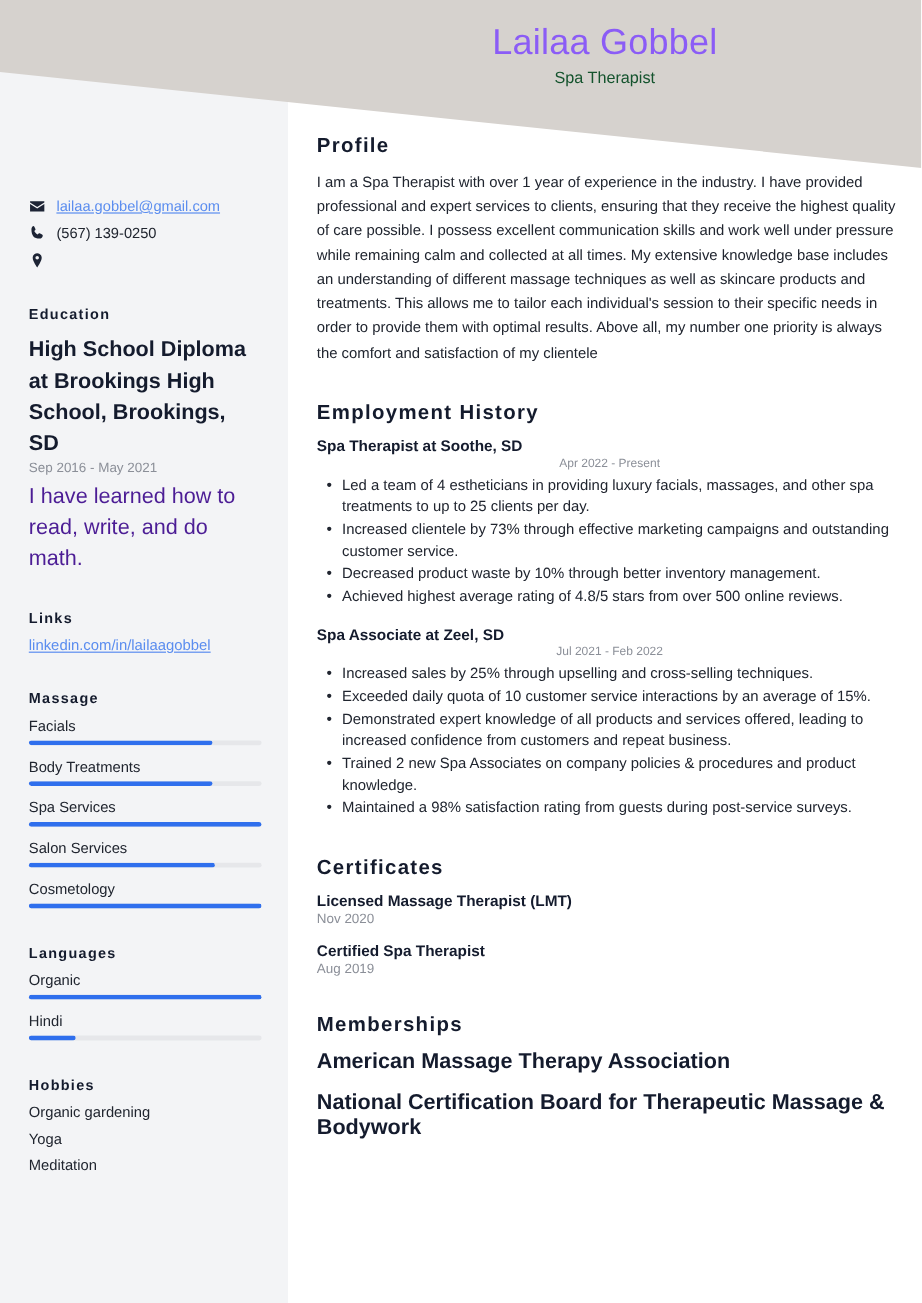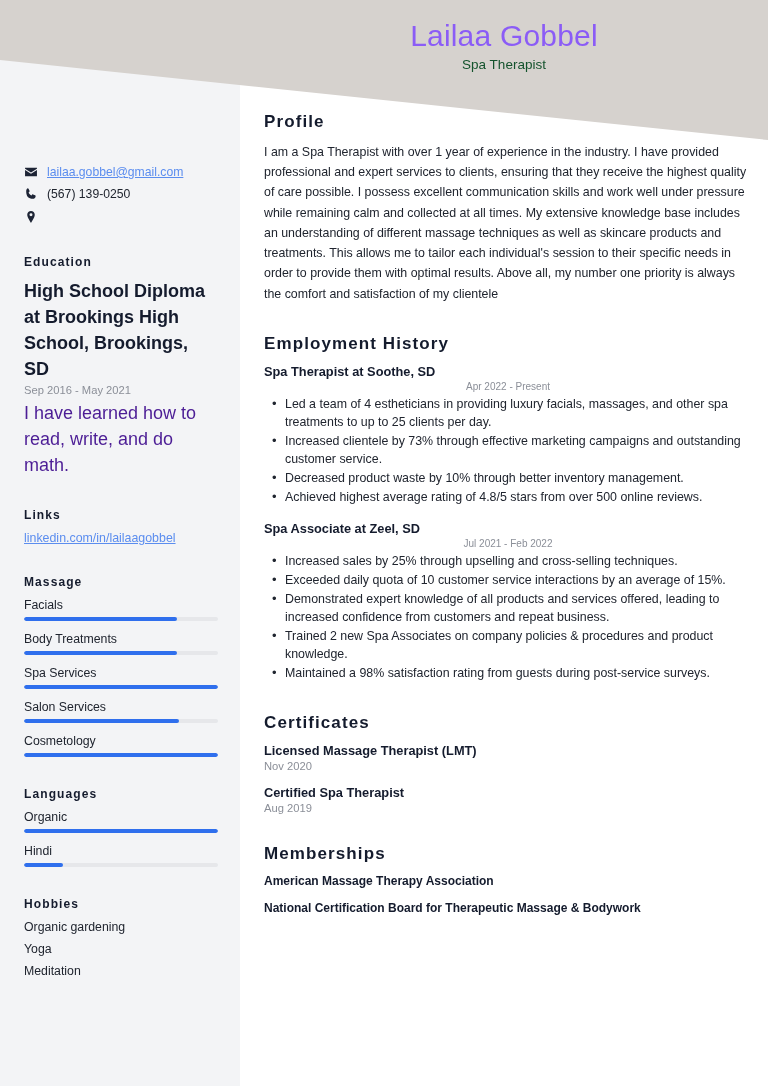--- a/index.html
+++ b/index.html
@@ -84,21 +84,21 @@
     font-size: 12.4px; color: #20252f; line-height: 1.45;
   }
   ul.bullets li::before {
     content: "\2022"; position: absolute; left: 6px; top: -1px;
     color: #20252f; font-size: 13px;
   }
   .job-block { margin-bottom: 14px; }
   .cert-title { font-size: 12.8px; font-weight: bold; color: #141b2d; }
   .cert-date { font-size: 11.2px; color: #8b8f98; margin-top: 2px; }
   .cert-block { margin-bottom: 13px; }
-  .memb { font-size: 12px; font-weight: bold; color: #141b2d; margin-bottom: 13px; }
+  .memb { font-size: 18px; font-weight: bold; color: #141b2d; margin-bottom: 13px; }
 </style>
 </head>
 <body>
 
 <div class="page">
 
   <div class="sidebar-bg"></div>
   <div class="header-band" style="background: rgb(214, 210, 206);"></div>
 
   <div class="header-text">

